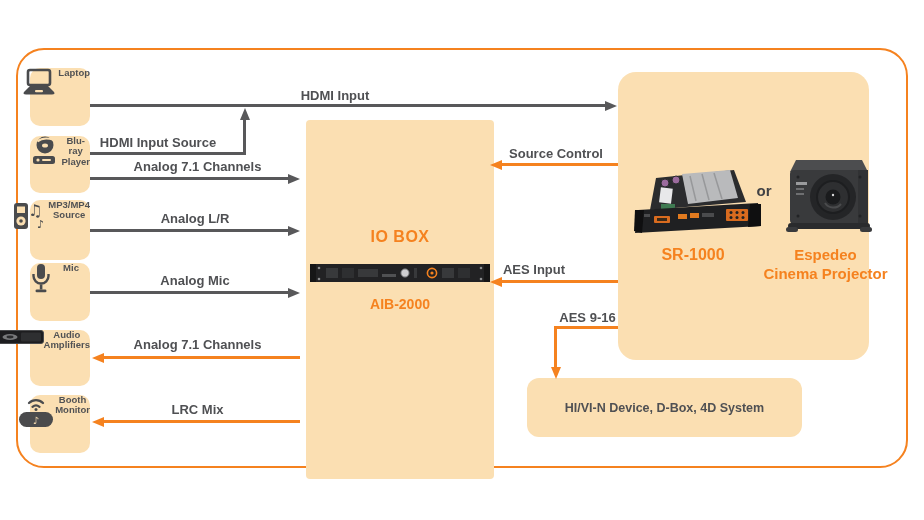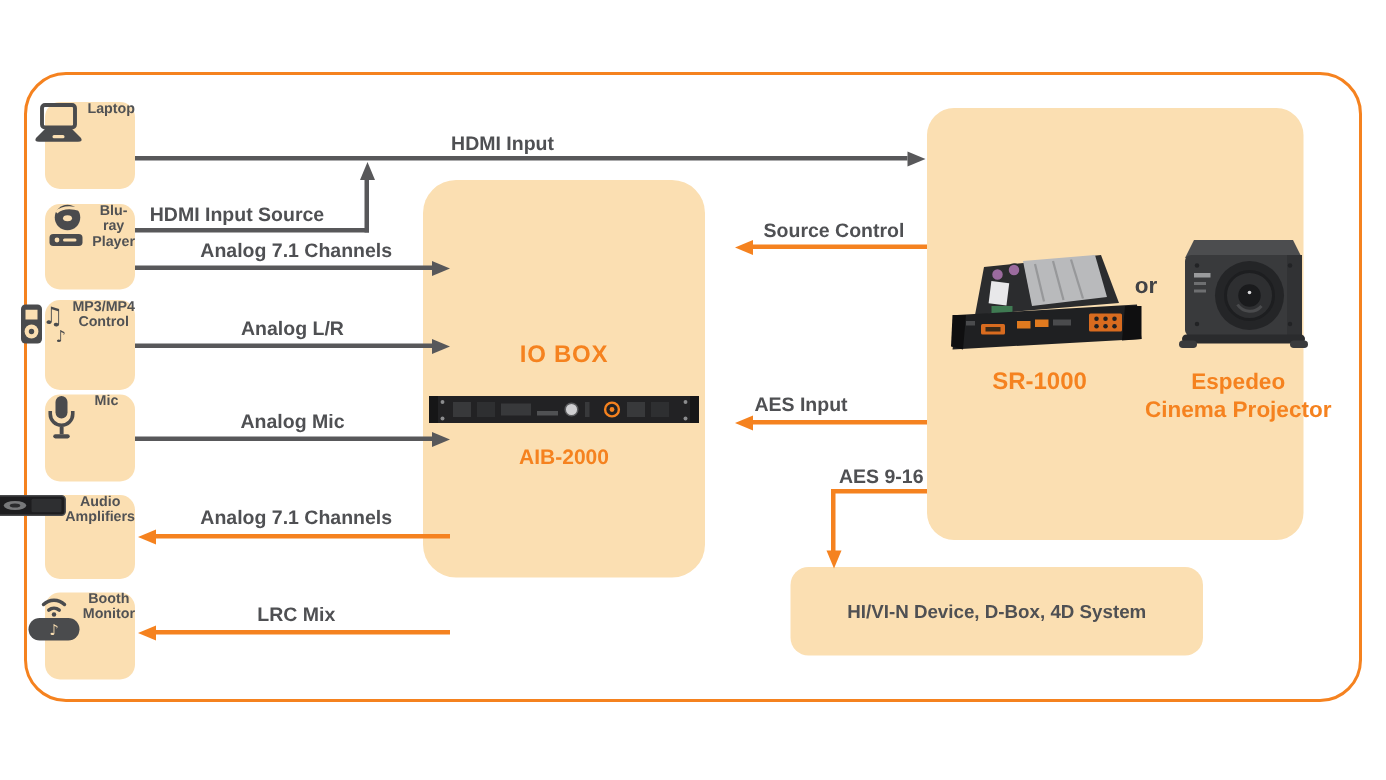--- a/index.html
+++ b/index.html
@@ -10,21 +10,21 @@
            border:2px solid #F5821F; border-radius:28px; background:#fff; }
 
   
   .panel { position:absolute; background:#FBDFB2; }
   .device { left:30px; width:60px; border-radius:10px; display:flex; 
             align-items:flex-start; justify-content:flex-end; padding-bottom:3px; }
   .device .dev-label { font-size:9.5px; font-weight:700; color:#515254; text-align:center;
             line-height:1.1; width:58px; }
   .device .ico { flex:1; display:flex; align-items:center; justify-content:center; }
 
-  .io-box { left:282px; top:120px; width:188px; height:265px; border-radius:22px; }
+  .io-box { left:306px; top:120px; width:188px; height:359px; border-radius:4px; }
   .right-box { left:618px; top:72px; width:251px; height:288px; border-radius:18px; }
   .bottom-box { left:527px; top:378px; width:275px; height:59px; border-radius:12px;
                 display:flex; align-items:center; justify-content:center; }
   .bottom-box span { font-size:12.5px; font-weight:700; color:#4F5053; }
 
   .io-title, .io-model { position:absolute; width:100%; text-align:center; color:#F5821F; font-weight:700; }
   .io-title { top:108px; font-size:16px; letter-spacing:.5px; }
   .io-model { top:176px; font-size:14px; }
   .rack { position:absolute; left:4px; top:142px; }
 
@@ -85,21 +85,21 @@
     <div class="ico">
       <svg width="36" height="31" viewBox="0 0 36 31">
         <rect x="2" y="3" width="14" height="26" rx="3" fill="#4A4B4D"></rect>
         <rect x="5" y="6.5" width="8" height="6.5" fill="#FBDFB2"></rect>
         <circle cx="9" cy="21" r="4.6" fill="#FBDFB2"></circle>
         <circle cx="9" cy="21" r="1.8" fill="#4A4B4D"></circle>
         <text x="16" y="16" font-size="16" font-weight="bold" fill="#4A4B4D" font-family="DejaVu Sans">♫</text>
         <text x="25" y="28" font-size="11" font-weight="bold" fill="#4A4B4D" font-family="DejaVu Sans">♪</text>
       </svg>
     </div>
-    <div class="dev-label">MP3/MP4 Control</div>
+    <div class="dev-label">MP3/MP4 Source</div>
   </div>
 
   <div class="panel device" style="top:263px;height:58px;">
     <div class="ico">
       <svg width="22" height="32" viewBox="0 0 22 32">
         <rect x="7" y="1" width="8" height="15" rx="4" fill="#4A4B4D"></rect>
         <path d="M3.5 11 v2 a7.5 7.5 0 0 0 15 0 v-2" stroke="#4A4B4D" stroke-width="2.4" fill="none"></path>
         <rect x="9.8" y="21.5" width="2.6" height="5" fill="#4A4B4D"></rect>
         <rect x="5.5" y="26.5" width="11" height="2.8" rx="1.4" fill="#4A4B4D"></rect>
       </svg>

